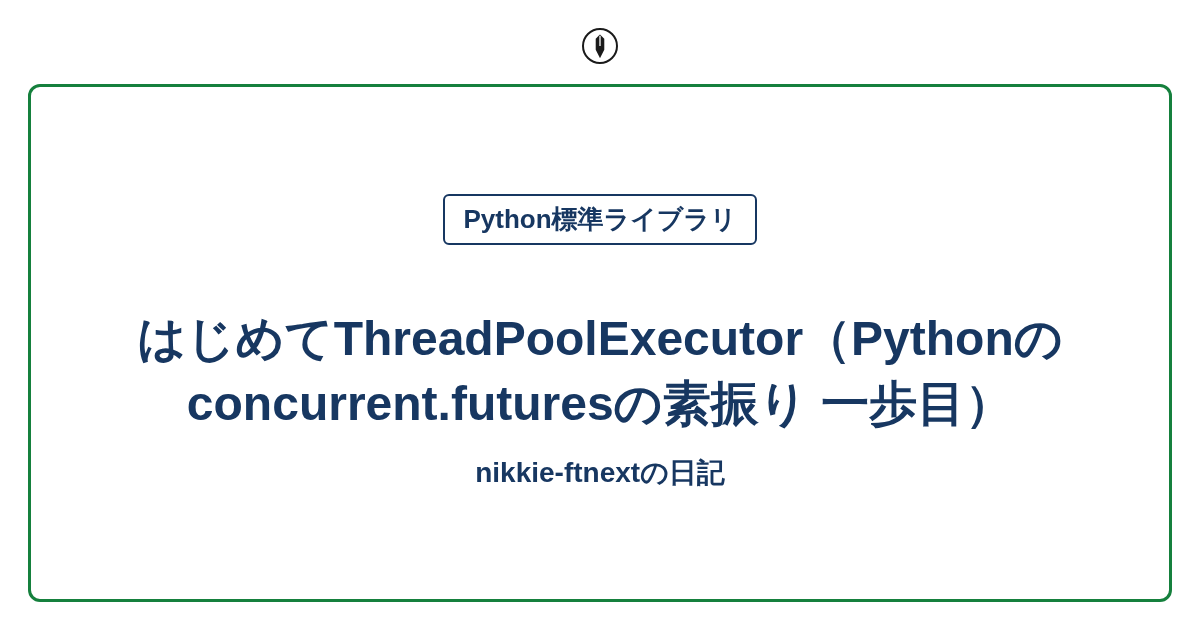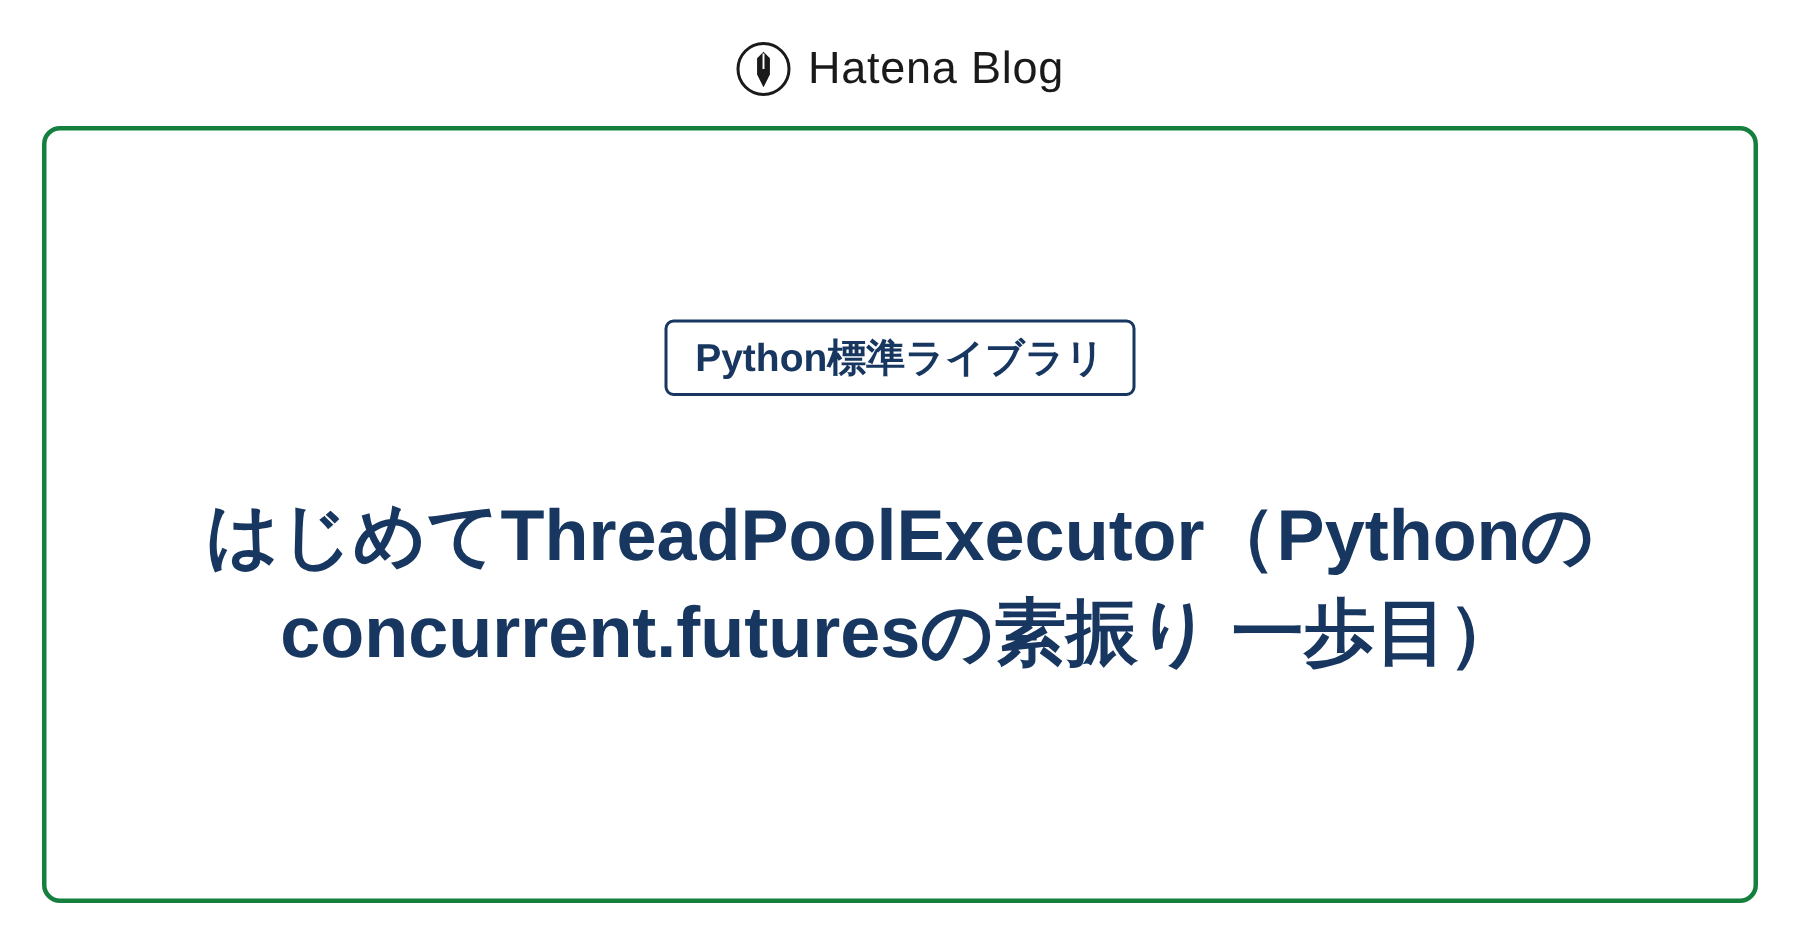--- a/index.html
+++ b/index.html
@@ -81,19 +81,19 @@
 </head>
 <body>
 
 <div class="header">
   <span class="logo-icon">
     <svg viewBox="0 0 20 28" fill="none" stroke="#1a1a1a" stroke-width="2">
       <path d="M10 2 L6 6 L6 18 L10 26 L14 18 L14 6 Z" fill="#1a1a1a"></path>
       <path d="M10 2 L10 14" stroke="#ffffff" stroke-width="1.5"></path>
     </svg>
   </span>
-  <span class="logo-text">Hatena Blog</span>
 </div>
 
 <div class="card">
   <div class="category-badge">Python標準ライブラリ</div>
   <div class="title">はじめてThreadPoolExecutor（Pythonのconcurrent.futuresの素振り 一歩目）</div>
+  <div class="subtitle">nikkie-ftnextの日記</div>
 </div>
 
 </body></html>

